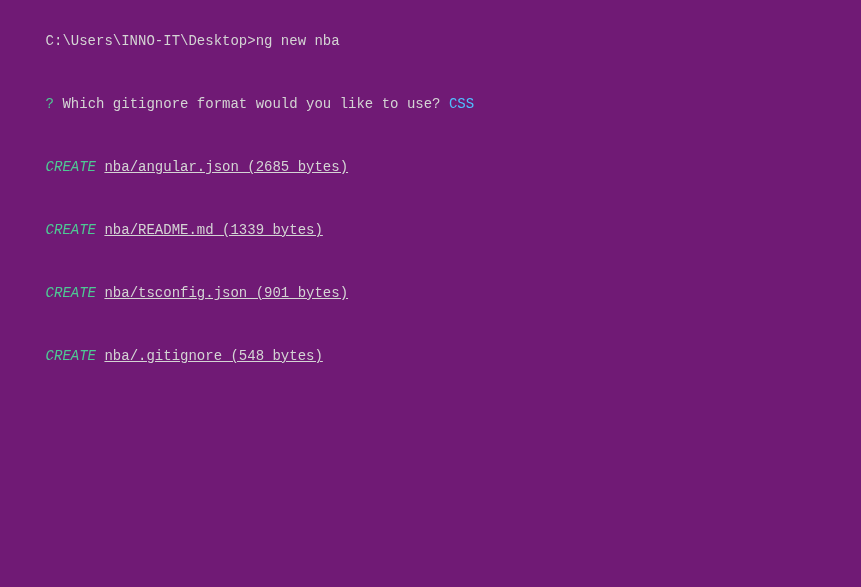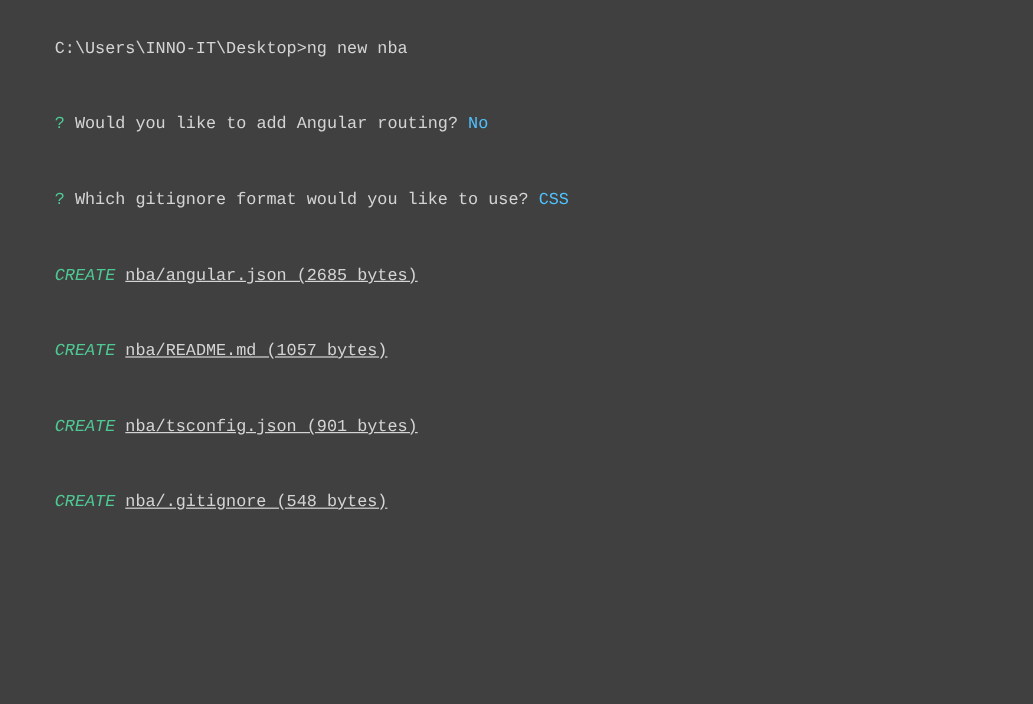--- a/index.html
+++ b/index.html
@@ -11,21 +11,21 @@
     body {
       background-color: #1e1e1e;
       font-family: 'Courier New', Courier, monospace;
       font-size: 14px;
       width: 861px;
       height: 587px;
       overflow: hidden;
     }
 
     .terminal {
-      background-color: #404040;
+      background-color: #701a75;
       color: #d4d4d4;
       width: 861px;
       height: 587px;
       padding: 10px 12px;
       overflow: hidden;
     }
 
     .line {
       line-height: 1.5;
       white-space: pre;
@@ -67,35 +67,32 @@
   </style>
 </head>
 <body>
 
 <div class="terminal">
 
   <div class="line">
     <span class="prompt-path">C:\Users\INNO-IT\Desktop&gt;</span><span class="prompt-cmd">ng new nba</span>
   </div>
 
-  <div class="line">
-    <span class="question-mark">? </span><span class="text-white">Would you like to add Angular routing? </span><span class="answer-no">No</span>
-  </div>
 
   <div class="line">
     <span class="question-mark">? </span><span class="text-white">Which gitignore format would you like to use? </span><span class="answer-css">CSS</span>
   </div>
 
   <div class="line">
     <span class="create-label">CREATE </span><span class="path-text">nba/angular.json (2685 bytes)</span>
   </div>
 
 
   <div class="line">
-    <span class="create-label">CREATE </span><span class="path-text">nba/README.md (1057 bytes)</span>
+    <span class="create-label">CREATE </span><span class="path-text">nba/README.md (1339 bytes)</span>
   </div>
 
   <div class="line">
     <span class="create-label">CREATE </span><span class="path-text">nba/tsconfig.json (901 bytes)</span>
   </div>
 
 
   <div class="line">
     <span class="create-label">CREATE </span><span class="path-text">nba/.gitignore (548 bytes)</span>
   </div>

